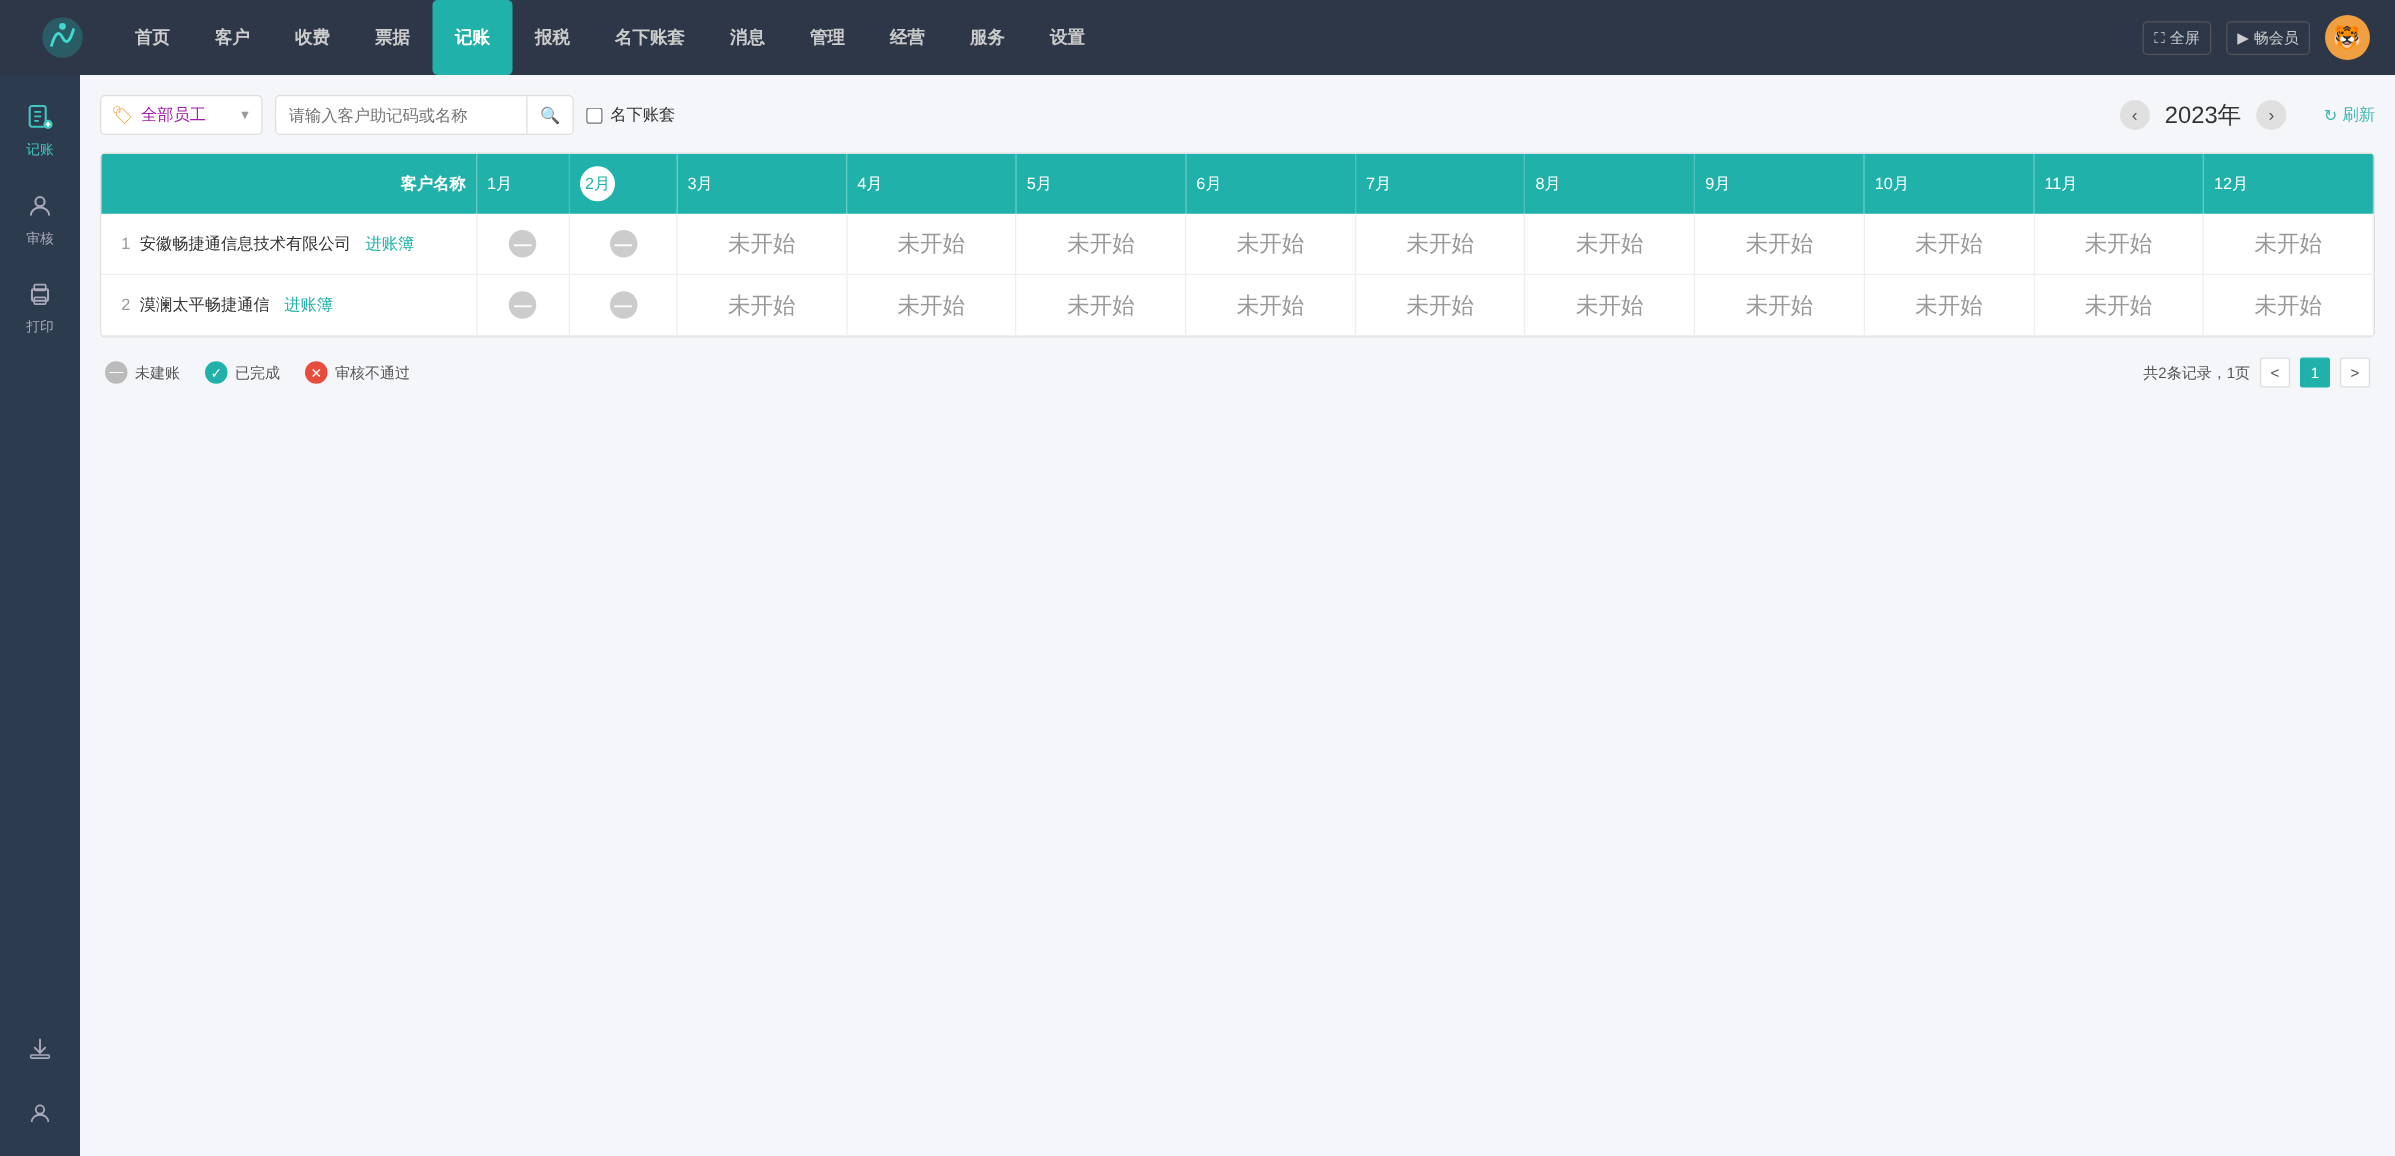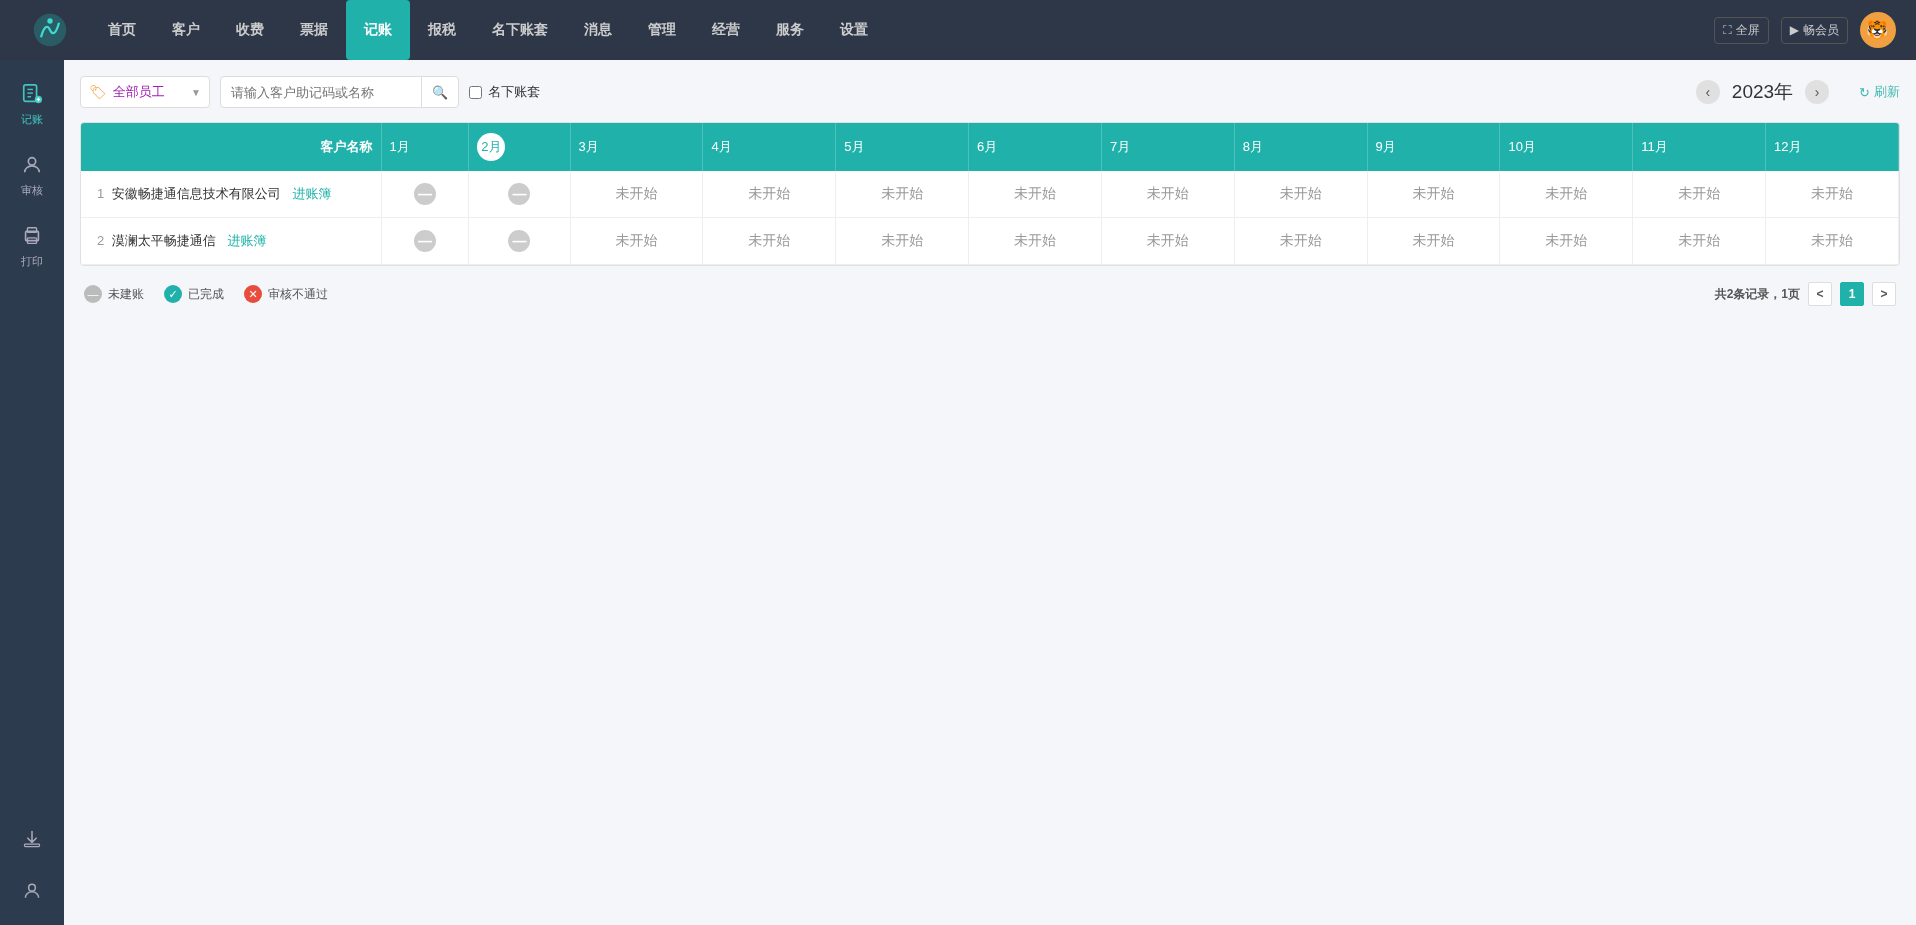--- a/index.html
+++ b/index.html
@@ -282,21 +282,21 @@
       width: 22px;
       height: 22px;
       border-radius: 50%;
       background: #ccc;
       align-items: center;
       justify-content: center;
       color: #fff;
       font-size: 14px;
       font-weight: bold;
     }
-    .not-started { color: #999; font-size: 14px; }
+    .not-started { color: #999; font-size: 18px; }
 
     
     .footer {
       display: flex;
       align-items: center;
       justify-content: space-between;
       margin-top: 16px;
       padding: 0 4px;
     }
     .legend {
@@ -343,21 +343,20 @@
       justify-content: center;
       color: #fff;
       font-size: 11px;
     }
     .pagination {
       display: flex;
       align-items: center;
       gap: 8px;
       font-size: 12px;
       color: #555;
-      font-weight: bold;
     }
     .page-btn {
       width: 24px;
       height: 24px;
       border: 1px solid #ddd;
       border-radius: 2px;
       display: flex;
       align-items: center;
       justify-content: center;
       cursor: pointer;

